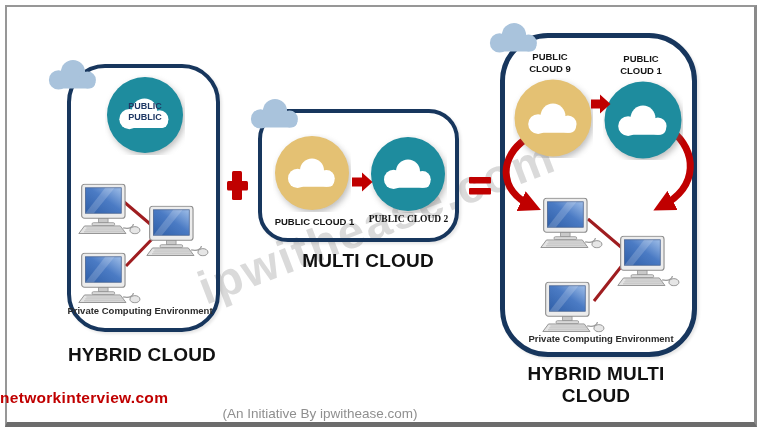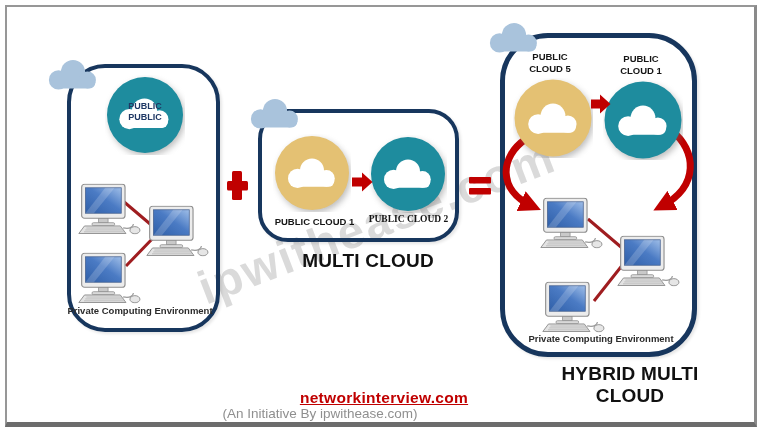--- a/index.html
+++ b/index.html
@@ -75,25 +75,25 @@
   #lbl-hmc2 { left: 601px; top: 53px; width: 80px; }
   #lbl-priv1 { left: 60px;  top: 305px; width: 160px; color: #2b2b2b; }
   #lbl-priv2 { left: 511px; top: 333px; width: 180px; color: #2b2b2b; }
 
   .panel-title {
     position: absolute; text-align: center;
     font-weight: bold; font-size: 19px; color: #111111; letter-spacing: 0.2px;
   }
   #title-hybrid { left: 62px;  top: 344px; width: 160px; }
   #title-multi  { left: 288px; top: 250px; width: 160px; }
-  #title-hmc    { left: 530px; top: 363px; width: 200px; }
+  #title-hmc    { left: 496px; top: 363px; width: 200px; }
 
   .footer-site {
-    position: absolute; left: 0; top: 389px; width: 768px; text-align: center;
-    font-weight: bold; font-size: 15.5px; color: #c00000; letter-spacing: 0.3px; text-decoration: underline;
+    position: absolute; left: 0; top: 389px; width: 768px; 
+    font-weight: bold; font-size: 15.5px; color: #c00000; letter-spacing: 0.3px;
   }
   .footer-tag {
     position: absolute; left: 0; top: 406px; width: 640px; text-align: center;
     font-size: 13.5px; color: #8f8f8f;
   }
 
   .defs-svg { position: absolute; width: 0; height: 0; overflow: hidden; }
 </style>
 </head>
 <body>
@@ -234,29 +234,30 @@
   <svg class="overlay" viewBox="0 0 768 437">
     <polygon points="352,177.5 362,177.5 362,172.5 372.5,182 362,191.5 362,186.5 352,186.5" fill="#C00000"></polygon>
     <polygon points="591,99.5 600,99.5 600,94.5 610.5,104 600,113.5 600,108.5 591,108.5" fill="#C00000"></polygon>
   </svg>
 
   <div class="small-label" id="lbl-mc1">PUBLIC CLOUD 1</div>
   <div class="small-label" id="lbl-mc2">PUBLIC CLOUD 2</div>
 
   <div class="small-label two-line" id="lbl-hmc1">
     <span>PUBLIC</span>
-    <span>CLOUD 5</span>
+    <span>CLOUD 9</span>
   </div>
   <div class="small-label two-line" id="lbl-hmc2">
     <span>PUBLIC</span>
     <span>CLOUD 1</span>
   </div>
 
   <div class="small-label" id="lbl-priv1">Private Computing Environment</div>
   <div class="small-label" id="lbl-priv2">Private Computing Environment</div>
 
+  <div class="panel-title" id="title-hybrid">HYBRID CLOUD</div>
   <div class="panel-title" id="title-multi">MULTI CLOUD</div>
   <div class="panel-title" id="title-hmc">HYBRID MULTI CLOUD</div>
 
   <div class="footer-site">networkinterview.com</div>
   <div class="footer-tag">(An Initiative By ipwithease.com)</div>
 
 </div>
 
 </body></html>

